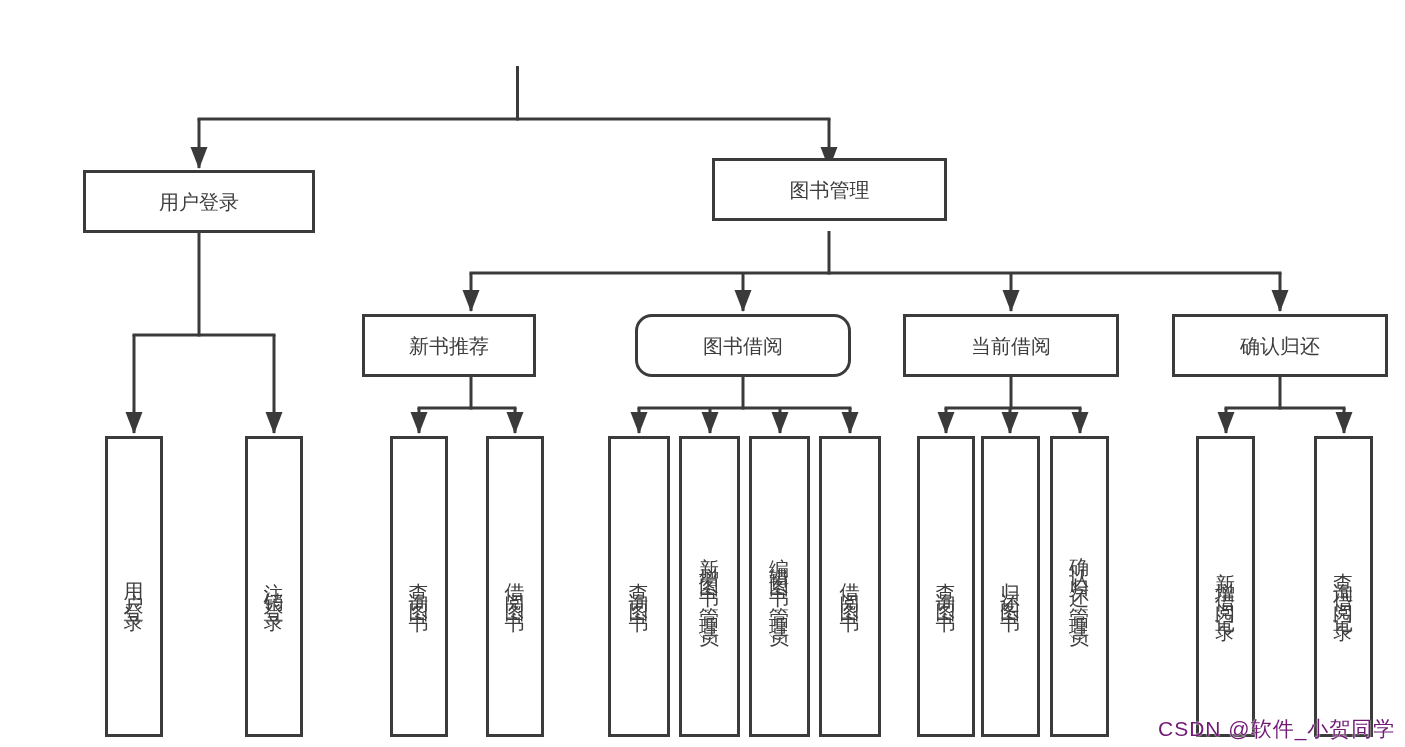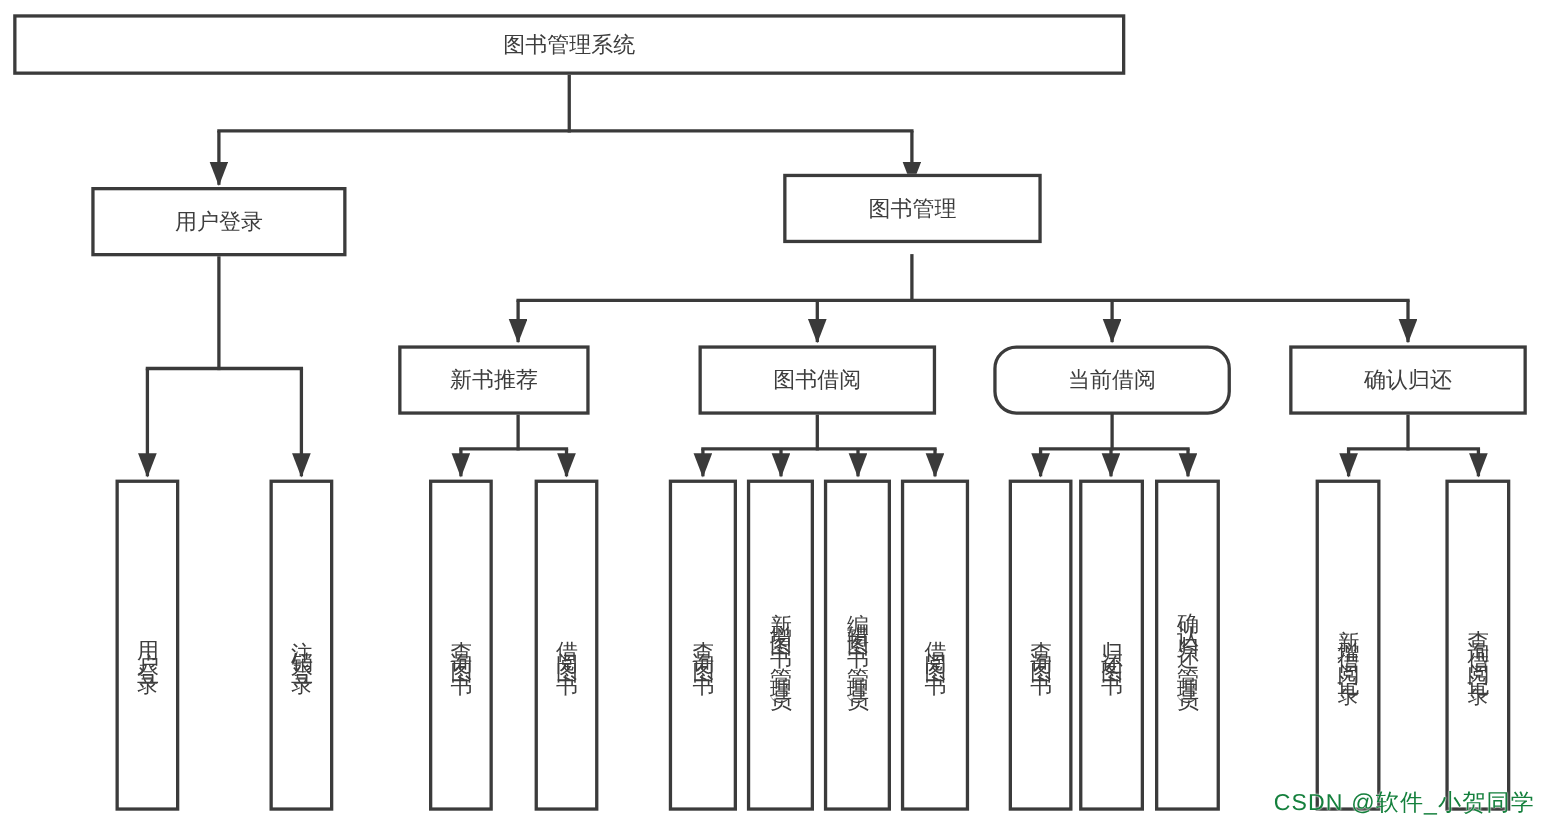--- a/index.html
+++ b/index.html
@@ -18,40 +18,40 @@
   }
   .node.v span{
     writing-mode:vertical-rl;text-orientation:mixed;
     letter-spacing:10px;font-size:20px;
   }
   
   .p-root{left:12px;top:13px;width:1011px;height:55px;}
   .p-l2a{left:83px;top:170px;width:232px;height:63px;}
   .p-l2b{left:712px;top:158px;width:235px;height:63px;text-align:right;}
   .p-l3a{left:362px;top:314px;width:174px;height:63px;}
-  .p-l3b{left:635px;top:314px;width:216px;height:63px;}
-  .p-l3c{left:903px;top:314px;width:216px;height:63px;border-radius:21px;}
+  .p-l3b{left:635px;top:314px;width:216px;height:63px;border-radius:17px;}
+  .p-l3c{left:903px;top:314px;width:216px;height:63px;}
   .p-l3d{left:1172px;top:314px;width:216px;height:63px;}
   .leaf{top:436px;height:301px;}
   .p-g1c1{left:105px;width:58px;}
   .p-g1c2{left:245px;width:58px;}
   .p-g2c1{left:390px;width:58px;}
   .p-g2c2{left:486px;width:58px;}
   .p-g3c1{left:608px;width:62px;}
   .p-g3c2{left:679px;width:61px;}
   .p-g3c3{left:749px;width:61px;}
   .p-g3c4{left:819px;width:62px;}
   .p-g4c1{left:917px;width:58px;}
   .p-g4c2{left:981px;width:59px;}
   .p-g4c3{left:1050px;width:59px;}
   .p-g5c1{left:1196px;width:59px;}
   .p-g5c2{left:1314px;width:59px;}
   .watermark{
     position:absolute;left:1158px;top:715px;
-    font-size:21px;color:#15803d;letter-spacing:1px;
+    font-size:21px;color:#701a75;letter-spacing:1px;
     text-shadow:0 0 2px #ffffff,0 0 1px #ffffff;
     z-index:5;white-space:nowrap;
   }
 </style>
 </head>
 <body>
 
 <div id="stage">
 
   <svg class="wires" width="1405" height="747" viewBox="0 0 1405 747">
@@ -97,23 +97,20 @@
       <line x1="1010" y1="408" x2="1010" y2="433" marker-end="url(#arrow)"></line>
       <line x1="1080" y1="408" x2="1080" y2="433" marker-end="url(#arrow)"></line>
 
       <line x1="1280" y1="375" x2="1280" y2="409.5"></line>
       <line x1="1224.5" y1="408" x2="1345.5" y2="408"></line>
       <line x1="1226" y1="408" x2="1226" y2="433" marker-end="url(#arrow)"></line>
       <line x1="1344" y1="408" x2="1344" y2="433" marker-end="url(#arrow)"></line>
     </g>
   </svg>
 
-  <div class="node p-root">
-    <span>图书管理系统</span>
-  </div>
 
   <div class="node p-l2a">
     <span>用户登录</span>
   </div>
   <div class="node p-l2b">
     <span>图书管理</span>
   </div>
 
   <div class="node p-l3a">
     <span>新书推荐</span>

